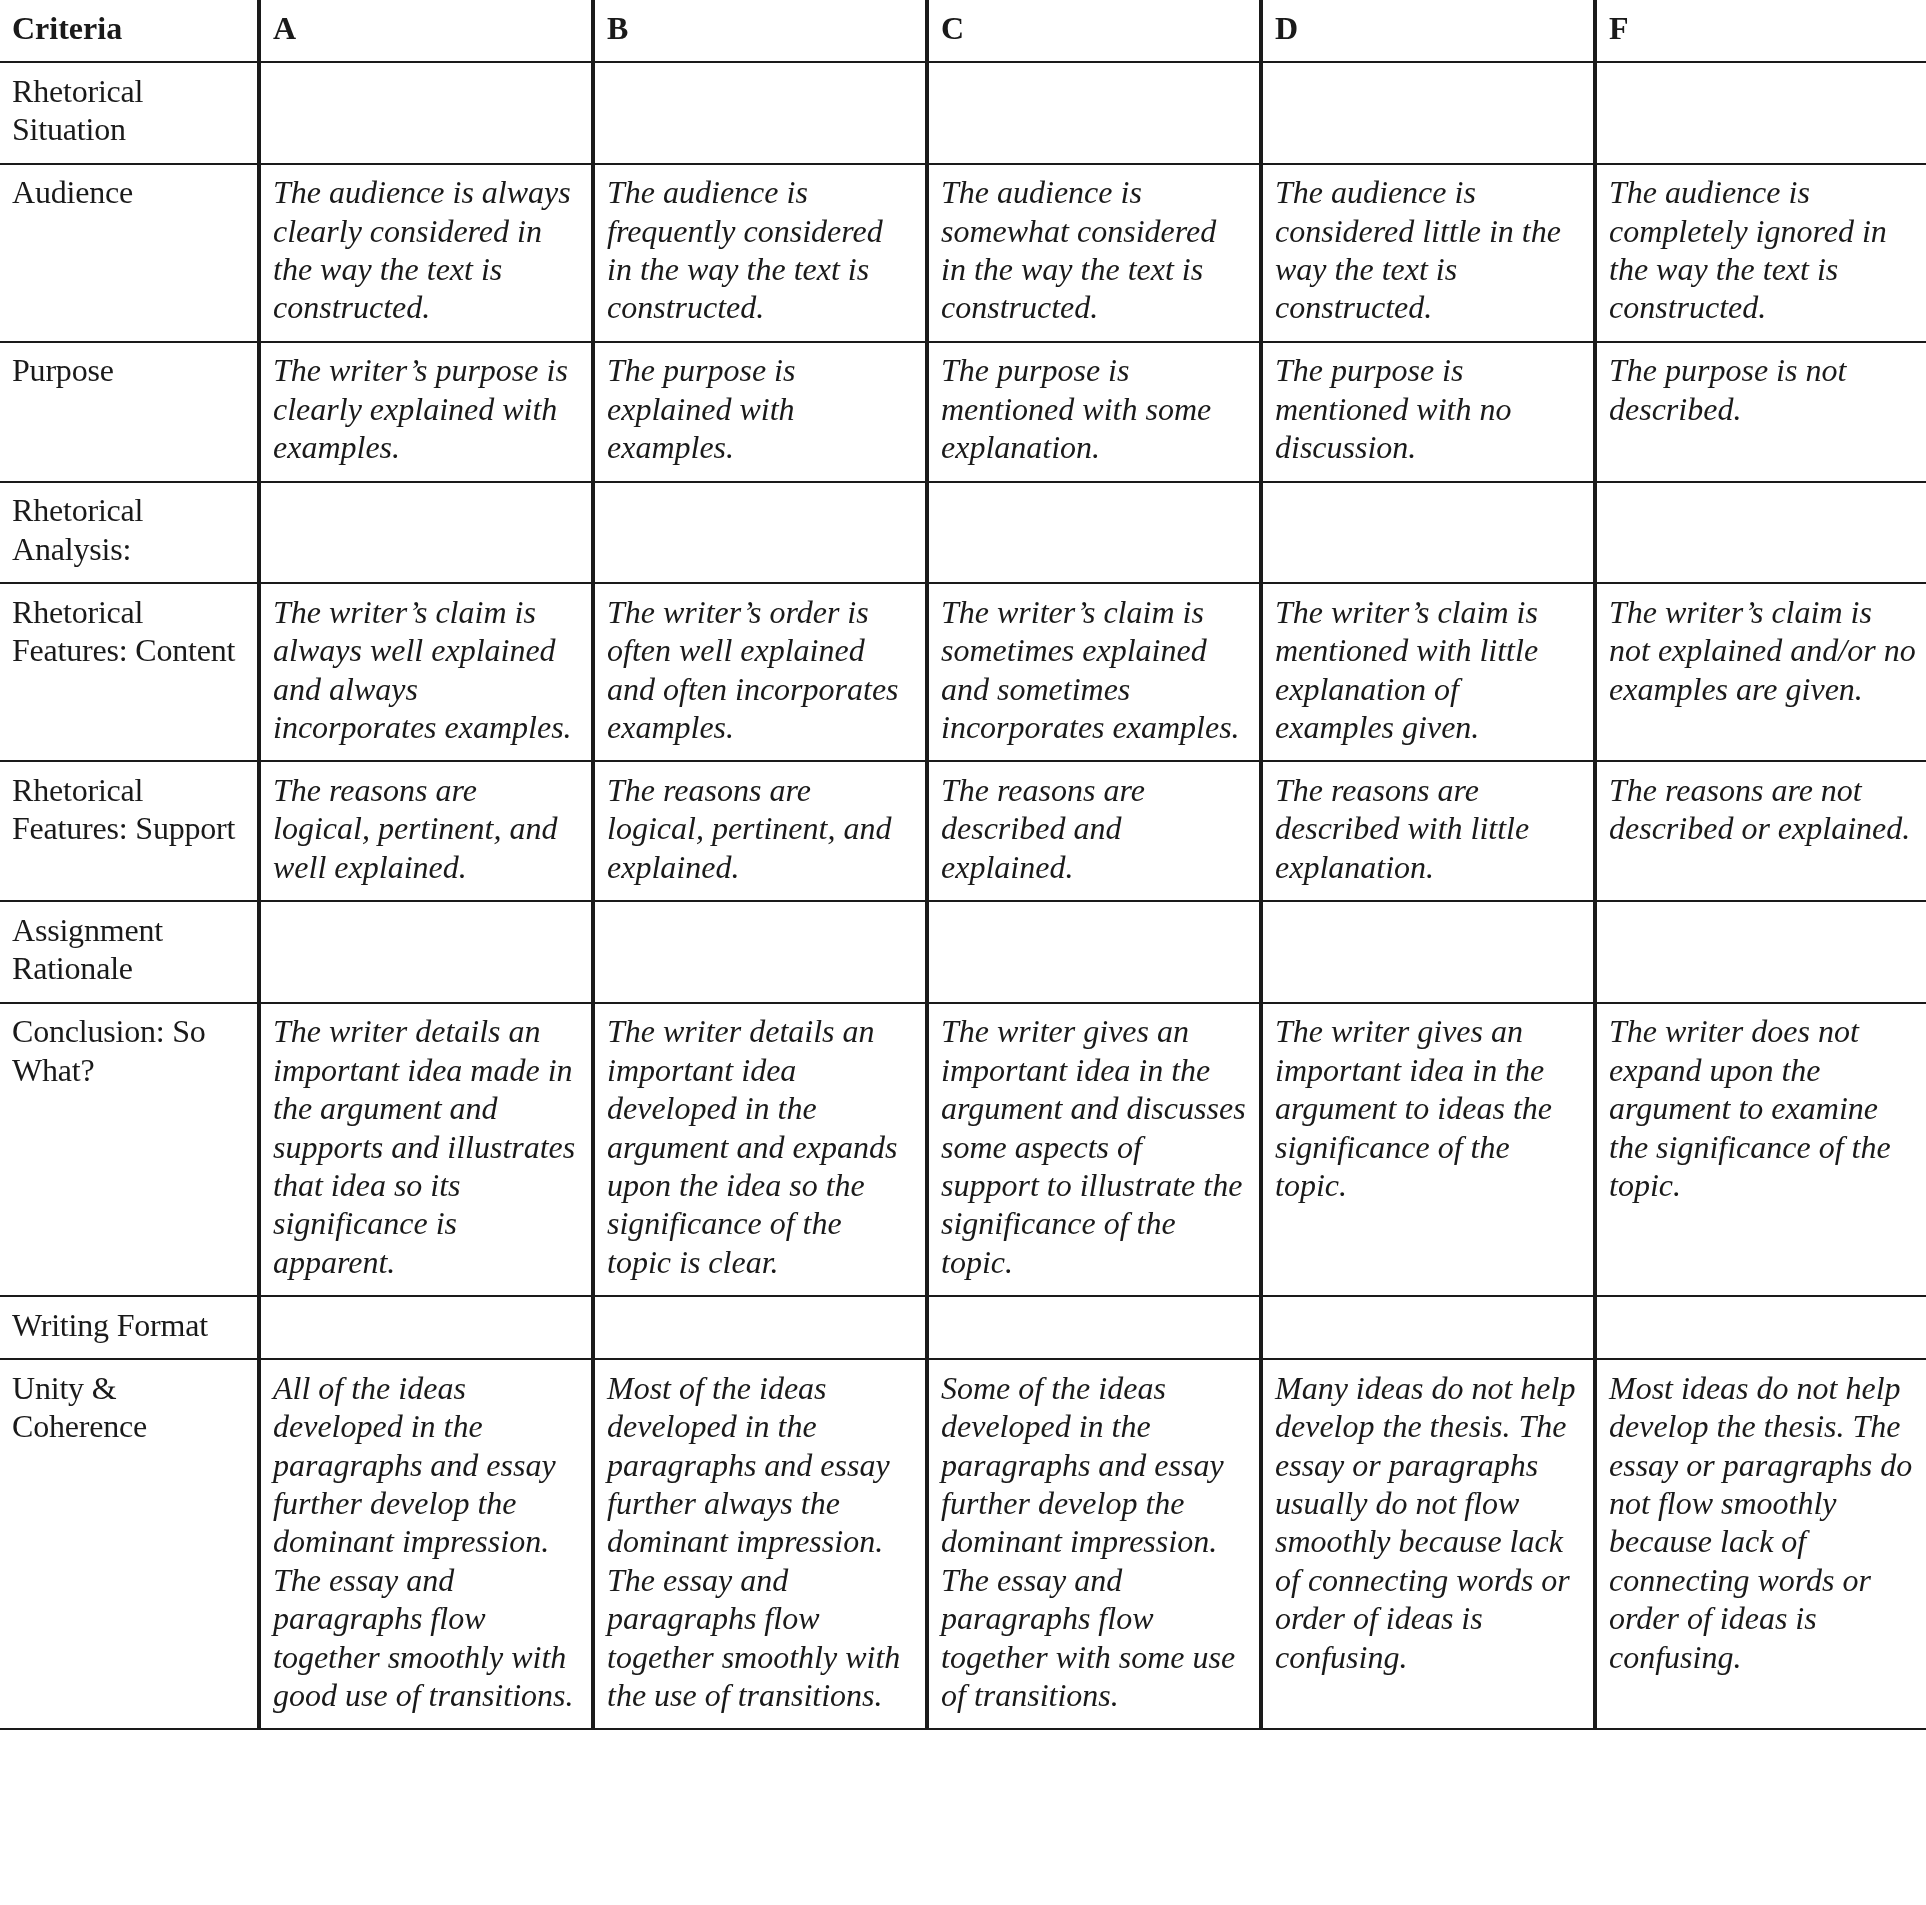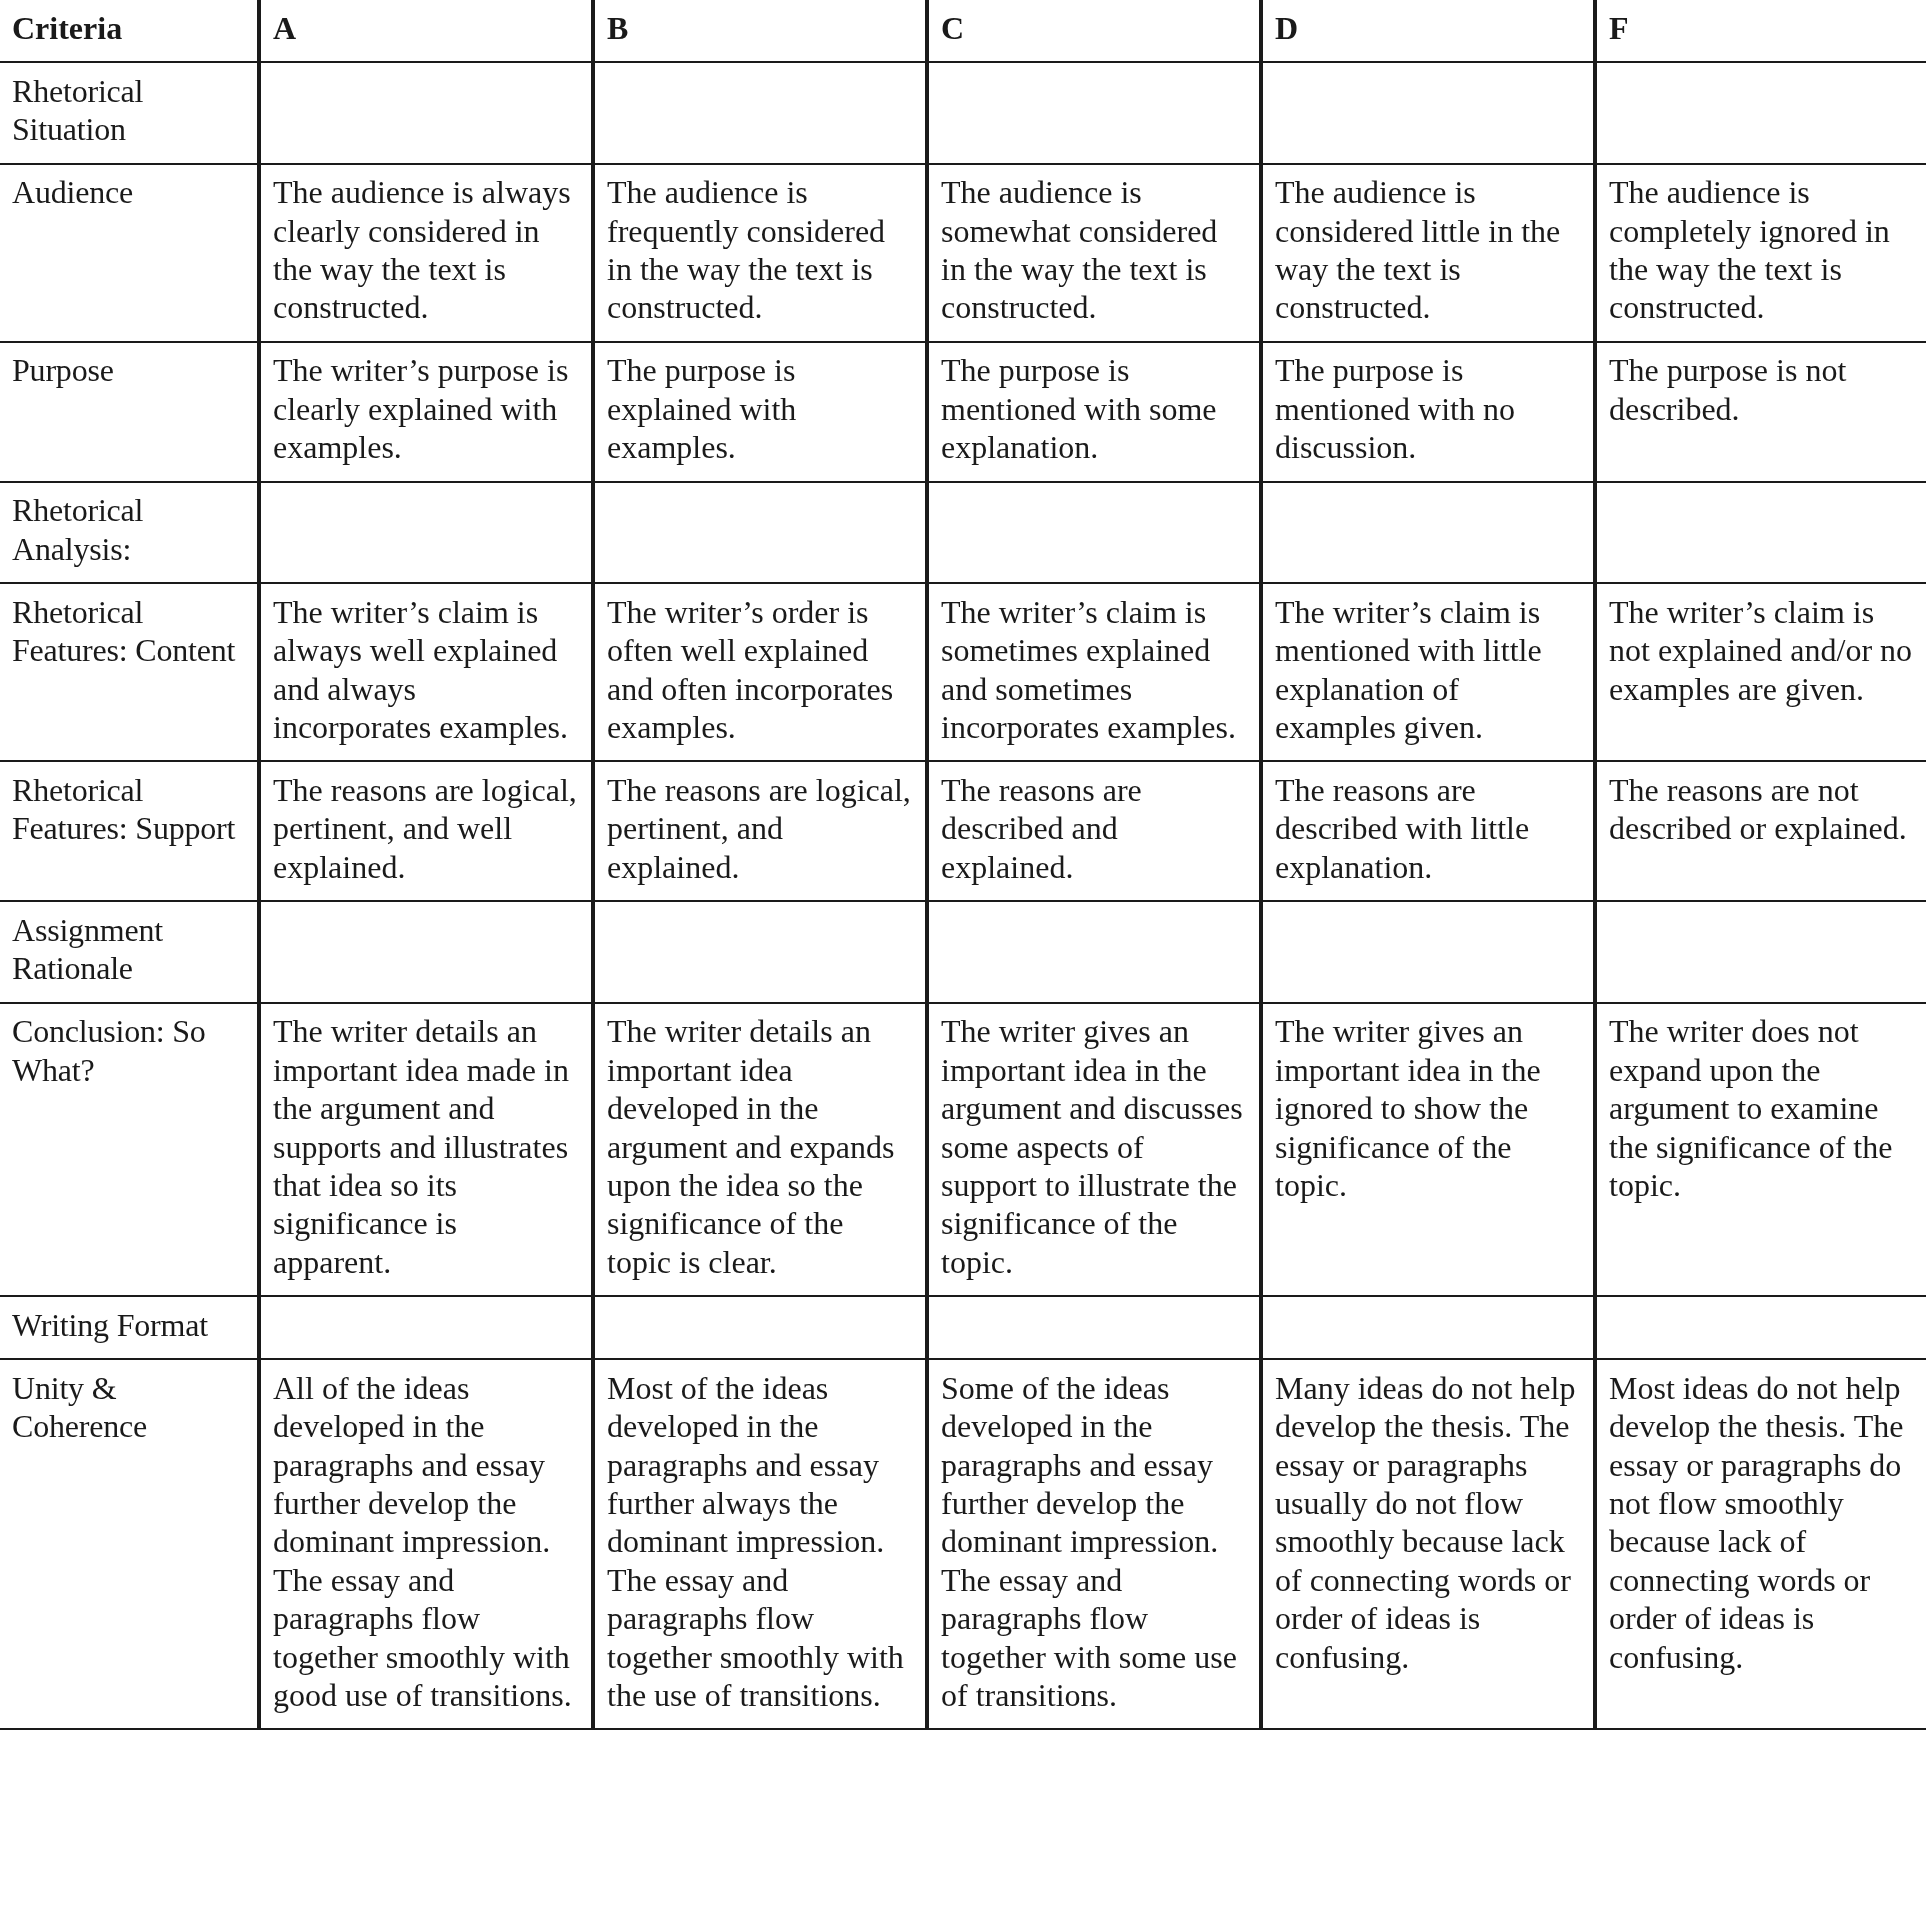--- a/index.html
+++ b/index.html
@@ -47,20 +47,21 @@
     letter-spacing: -0.2px;
   }
 
   .grade-letter {
     font-weight: bold;
     font-size: 35px;
   }
 
   .cell-text {
     white-space: pre-line;
+    font-style: italic;
   }
 
   .empty-cell { min-height: 8.7px; }
 
   
   tr.section-row > td { padding-bottom: 29.5px; }
   tr.header-row > td  { padding-top: 7px; padding-bottom: 8.7px; }
 </style>
 </head>
 <body>
@@ -137,21 +138,21 @@
         <td class="cell-text empty-cell"></td>
         <td class="cell-text empty-cell"></td>
         <td class="cell-text empty-cell"></td>
         <td class="cell-text empty-cell"></td>
       </tr>
       <tr class="">
         <td class="crit">Conclusion: So What?</td>
         <td class="cell-text">The writer details an important idea made in the argument and supports and illustrates that idea so its significance is apparent.</td>
         <td class="cell-text">The writer details an important idea developed in the argument and expands upon the idea so the significance of the topic is clear.</td>
         <td class="cell-text">The writer gives an important idea in the argument and discusses some aspects of support to illustrate the significance of the topic.</td>
-        <td class="cell-text">The writer gives an important idea in the ignored to show the significance of the topic.</td>
+        <td class="cell-text">The writer gives an important idea in the argument to ideas the significance of the topic.</td>
         <td class="cell-text">The writer does not expand upon the argument to examine the significance of the topic.</td>
       </tr>
       <tr class="shade section-row thick-bottom">
         <td class="crit">Writing Format</td>
         <td class="cell-text empty-cell"></td>
         <td class="cell-text empty-cell"></td>
         <td class="cell-text empty-cell"></td>
         <td class="cell-text empty-cell"></td>
         <td class="cell-text empty-cell"></td>
       </tr>

